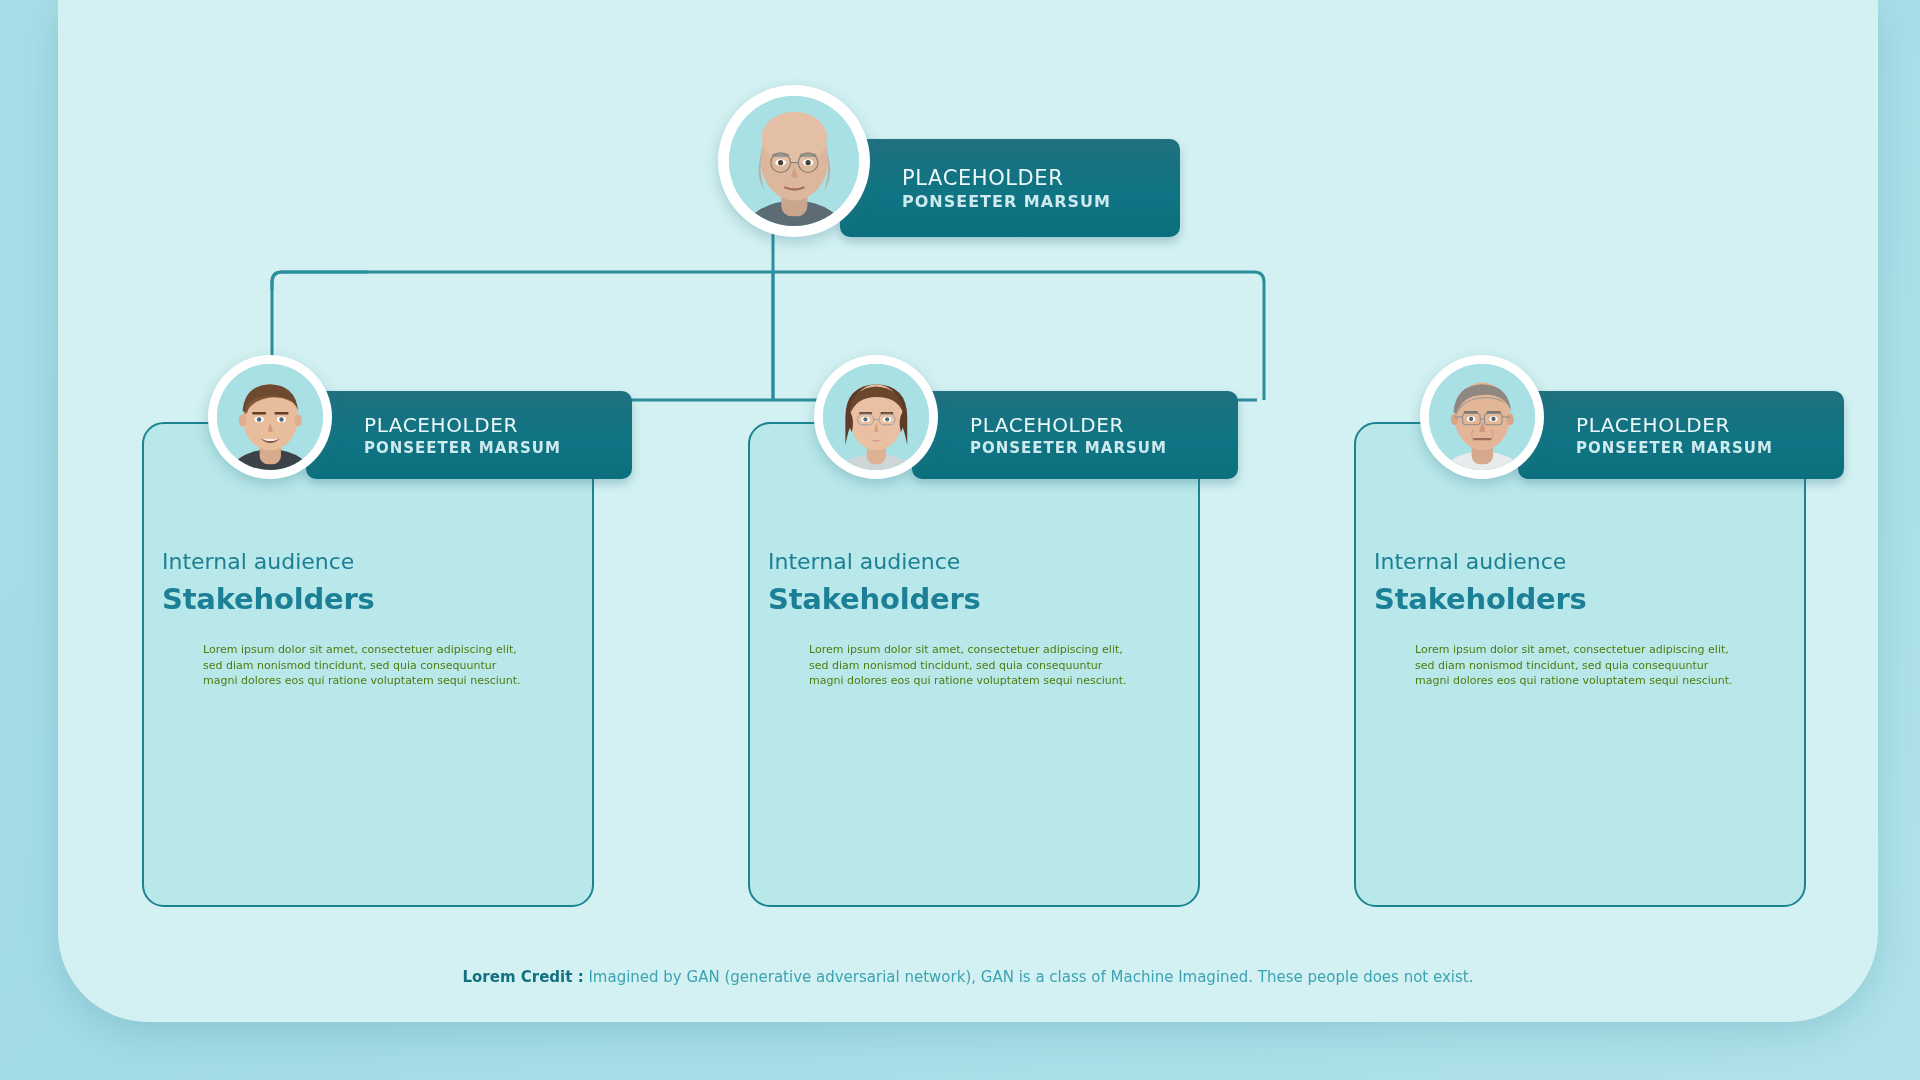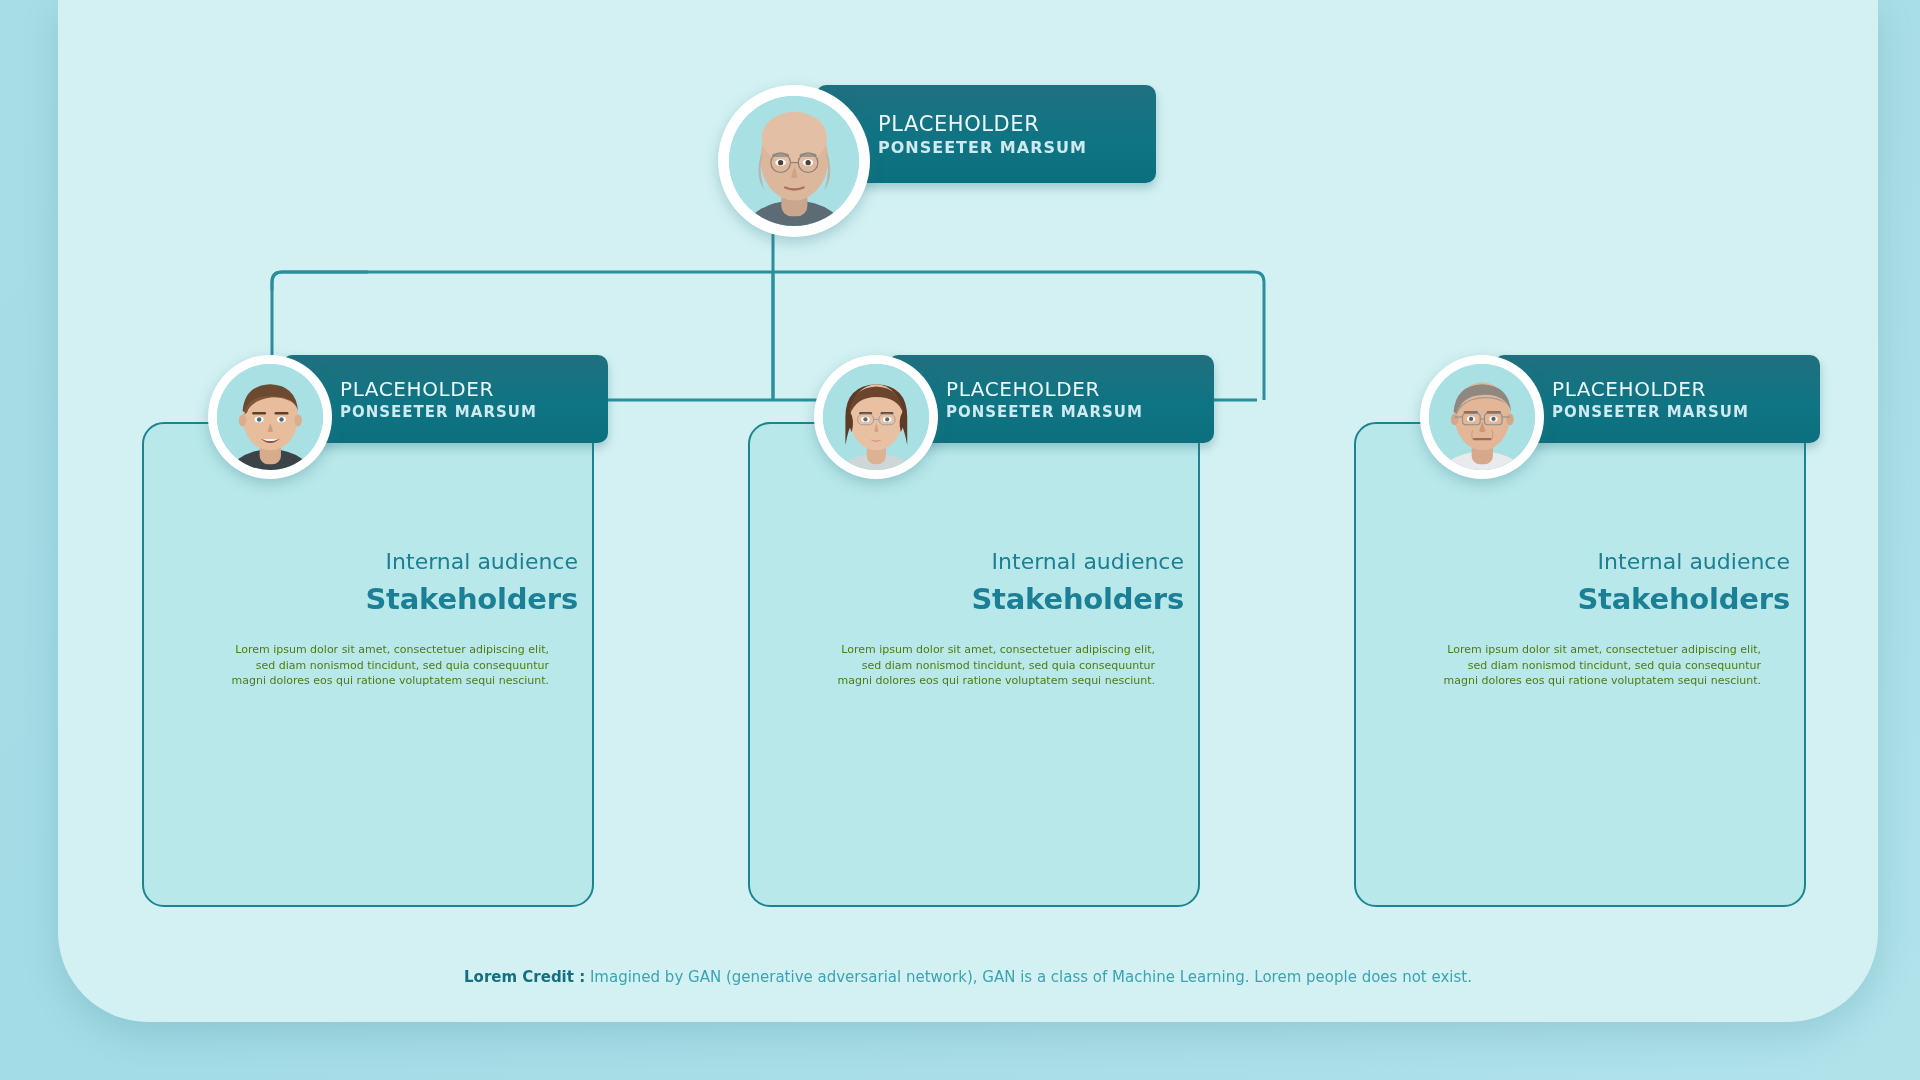--- a/index.html
+++ b/index.html
@@ -34,21 +34,22 @@
     top: 0;
     width: 1820px;
     height: 1022px;
     pointer-events: none;
   }
 
   
   .node {
     position: absolute;
     display: flex;
-    align-items: flex-start;
+    align-items: flex-end;
+    gap: 24px;
   }
   #node-top { left: 660px; top: 85px; }
 
   .node-box {
     background: linear-gradient(180deg, #20707f 0%, #0f7483 55%, #0c6f7e 100%);
     border-radius: 10px;
     color: #e6f7f8;
     display: flex;
     flex-direction: column;
     justify-content: center;
@@ -119,25 +120,25 @@
     border-radius: 22px;
     background: #b9e8ea;
     box-sizing: border-box;
   }
   #card-1 { left: 84px; top: 422px; }
   #card-2 { left: 690px; top: 422px; }
   #card-3 { left: 1296px; top: 422px; }
 
   .card-body {
     position: absolute;
-    left: 16px;
+    left: 0;
     top: 125px;
     width: 100%;
-    text-align: right;
-    padding: 0 30px;
+    text-align: left;
+    padding: 0 18px;
     box-sizing: border-box;
   }
   .card-eyebrow {
     font-size: 22px;
     color: #1d7f93;
     margin-bottom: 8px;
     font-weight: 400;
   }
   .card-heading {
     font-size: 29px;
@@ -365,16 +366,16 @@
         </svg>
       </div>
     </div>
     <div class="node-box">
       <div class="node-title">PLACEHOLDER</div>
       <div class="node-sub">PONSEETER MARSUM</div>
     </div>
   </div>
 
   <div id="footer">
-    <span class="credit-label">Lorem Credit :</span><span> Imagined by GAN (generative adversarial network), GAN is a class of Machine Learning. Lorem people does not exist.</span>
+    <span class="credit-label">Lorem Credit :</span><span> Imagined by GAN (generative adversarial network), GAN is a class of Machine Imagined. These people does not exist.</span>
   </div>
 
 </div>
 
 </body></html>

